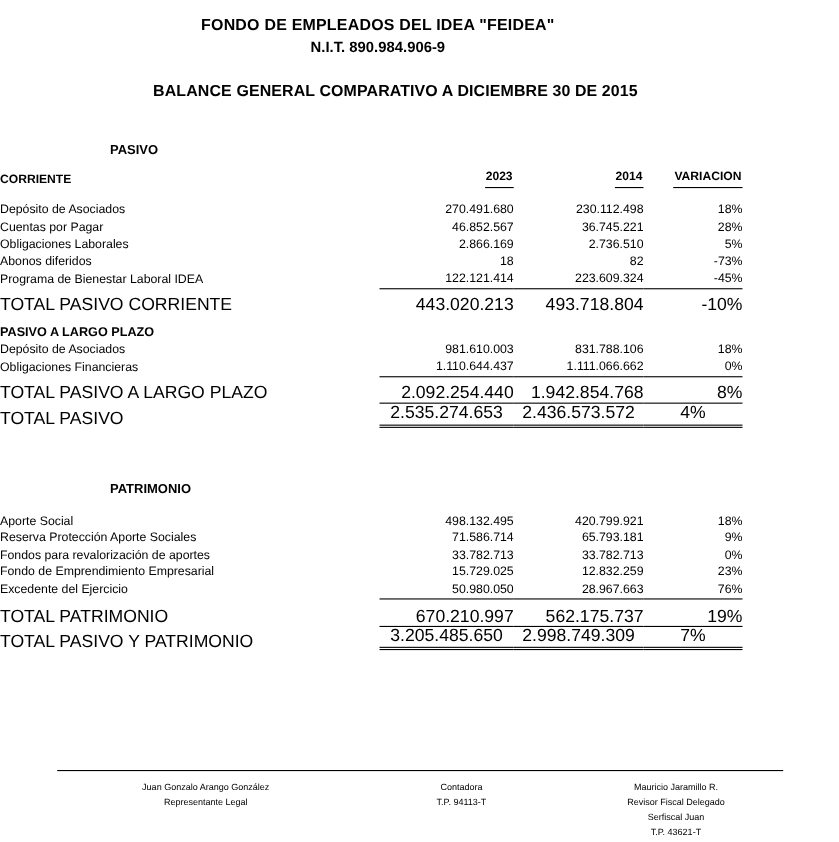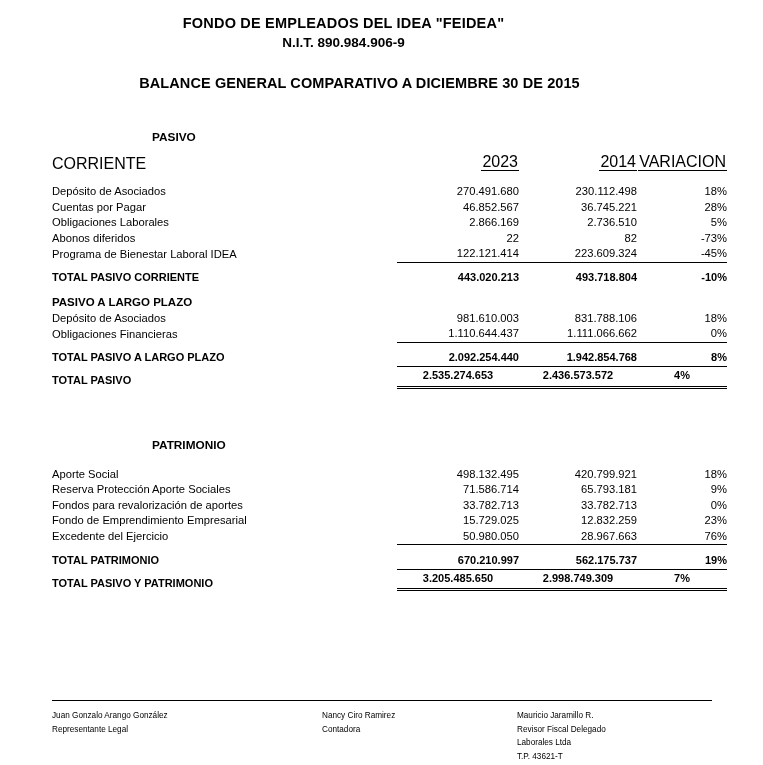--- a/index.html
+++ b/index.html
@@ -43,21 +43,20 @@
     font-weight: bold;
     line-height: 18px;
     margin-top: 22px;
     letter-spacing: 0.1px;
     padding-left: 32px;
   }
 
   
   .statement {
     margin-top: 28px;
-    padding-left: 52px;
     padding-right: 36px;
   }
   table.fin {
     width: 675px;
     border-collapse: collapse;
     table-layout: fixed;
   }
   table.fin col.c-label  { width: 345px; }
   table.fin col.c-y1     { width: 122px; }
   table.fin col.c-y2     { width: 118px; }
@@ -69,37 +68,37 @@
     font-size: 11.2px;
     line-height: 15.5px;
     white-space: nowrap;
   }
   td.label   { text-align: left; }
   td.num     { text-align: right; padding-right: 2px; }
   td.var     { text-align: right; padding-right: 4px; }
 
   
   tr.item td      { height: 15.5px; }
-  tr.total td     { height: 23px; font-weight: bold; font-size: 11px; }
+  tr.total td     { height: 23px; font-weight: normal; font-size: 16px; }
   tr.section td   { height: 25px; font-weight: bold; font-size: 11.5px; }
   tr.spacer td    { height: 13px; }
   tr.bigspacer td { height: 40px; }
 
   
   .group-head {
     font-weight: bold;
     font-size: 11.8px;
     padding-left: 100px;
   }
 
   
   tr.colheads td {
     height: 26px;
-    font-weight: normal;
-    font-size: 16px;
+    font-weight: bold;
+    font-size: 11px;
   }
   .colhead-u {
     border-bottom: 1.4px solid #000;
     display: inline-block;
     padding: 0 1px 1px 1px;
   }
   td.subtotal-line {
     border-bottom: 1.1px solid #000;
   }
   .numrule-dbl {
@@ -118,20 +117,21 @@
     top: 700px;
     width: 660px;
   }
   .sig-rule {
     border-top: 1.3px solid #000;
     width: 660px;
     margin-bottom: 8px;
   }
   .sig-cols {
     display: flex;
+    text-align: center;
   }
   .sig-col {
     font-size: 8.2px;
     line-height: 13.5px;
   }
   .sig-col.c1 { width: 270px; }
   .sig-col.c2 { width: 195px; }
   .sig-col.c3 { width: 195px; }
   .sig-line { white-space: nowrap; }
 </style>
@@ -192,21 +192,21 @@
           <td class="var">28%</td>
         </tr>
         <tr class="item">
           <td class="label">Obligaciones Laborales</td>
           <td class="num">2.866.169</td>
           <td class="num">2.736.510</td>
           <td class="var">5%</td>
         </tr>
         <tr class="item">
           <td class="label">Abonos diferidos</td>
-          <td class="num">22</td>
+          <td class="num">18</td>
           <td class="num">82</td>
           <td class="var">-73%</td>
         </tr>
         <tr class="item">
           <td class="label">Programa de Bienestar Laboral IDEA</td>
           <td class="num subtotal-line">122.121.414</td>
           <td class="num subtotal-line">223.609.324</td>
           <td class="var subtotal-line">-45%</td>
         </tr>
 
@@ -324,25 +324,25 @@
   </div>
 
   <div class="sig-wrap">
     <div class="sig-rule"></div>
     <div class="sig-cols">
       <div class="sig-col c1">
         <div class="sig-line">Juan Gonzalo Arango González</div>
         <div class="sig-line">Representante Legal</div>
       </div>
       <div class="sig-col c2">
-        <div class="sig-line">Nancy Ciro Ramirez</div>
         <div class="sig-line">Contadora</div>
+        <div class="sig-line">T.P. 94113-T</div>
       </div>
       <div class="sig-col c3">
         <div class="sig-line">Mauricio Jaramillo R.</div>
         <div class="sig-line">Revisor Fiscal Delegado</div>
-        <div class="sig-line">Laborales Ltda</div>
+        <div class="sig-line">Serfiscal Juan</div>
         <div class="sig-line">T.P. 43621-T</div>
       </div>
     </div>
   </div>
 
 </div>
 
 </body></html>

